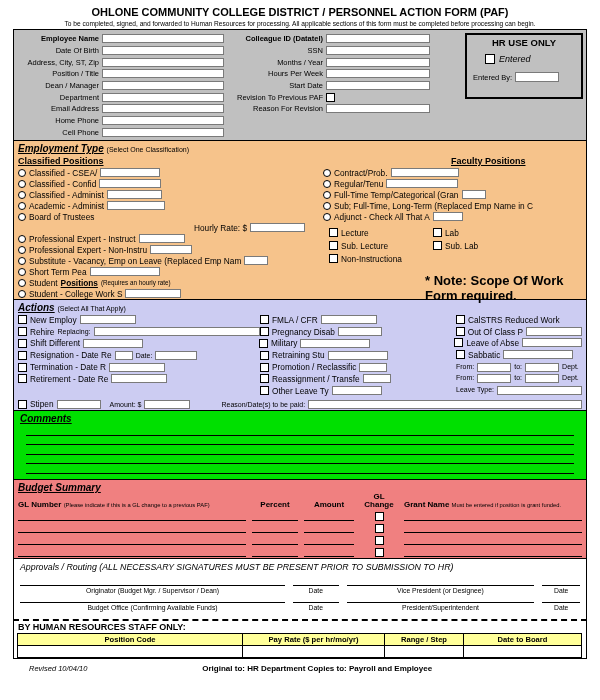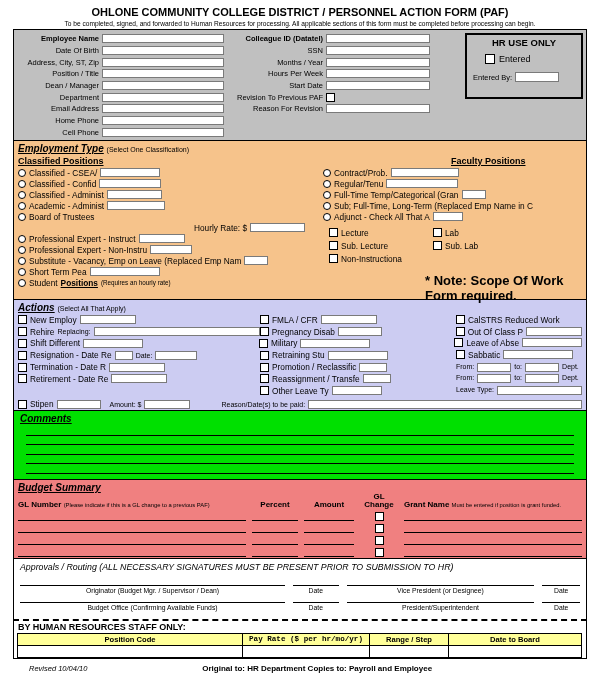--- a/index.html
+++ b/index.html
@@ -18,21 +18,21 @@
 
   
   .gray { background:#c0c0c0; display:flex; padding:3px 3px 2px 2px; height:112px; }
   .erow { display:flex; align-items:center; height:11.7px; }
   .elbl { font-size:7.5px; text-align:right; padding-right:3px; white-space:nowrap; }
   .ecol1 .elbl { width:86px; }
   .ecol2 .elbl { width:102px; }
   .bold { font-weight:bold; }
   .hrbox { width:118px; border:2px solid #000; background:#c0c0c0; margin-left:auto; height:66px; padding:2px 4px; }
   .hrbox .t { font-weight:bold; font-size:9.5px; text-align:center; }
-  .hrbox .ent { display:flex; align-items:center; gap:4px; margin:6px 0 0 14px; font-size:9px; }
+  .hrbox .ent { display:flex; align-items:center; gap:4px; margin:6px 0 0 14px; font-size:9px;font-style:italic; }
   .hrbox .entby { display:flex; align-items:center; gap:3px; margin:8px 0 0 2px; font-size:7.5px; }
 
   
   .peach { background:#f6c38b; padding:2px 4px; height:160px; }
   .sect { font-size:10px; height:13px; }
   .st { font-weight:bold; font-style:italic; text-decoration:underline; }
   .sn { font-size:7px; }
   .etcols { display:flex; }
   .etl { width:305px; }
   .etr { flex:1; }
@@ -79,21 +79,21 @@
   .sigrow { display:flex; gap:8px; margin-top:13px; }
   .sigrow.r2 { margin-top:8px; }
   .sigc { border-top:1px solid #000; text-align:center; font-size:6.8px; padding-top:1px; white-space:nowrap; }
 
   
   .hrs { background:#fff; border-top:2px dashed #000; padding:1px 0 0 0; height:40px; }
   .hrs .t { font-weight:bold; font-size:9px; padding-left:4px; height:11px; }
   .htab, .hempty { display:flex; margin:0 4px; }
   .hcell { background:#ffff99; border:1px solid #000; margin-left:-1px; font-weight:bold; font-size:7.6px; text-align:center; height:13px; padding-top:1px; }
   .hecell { background:#fff; border:1px solid #000; border-top:none; margin-left:-1px; height:12px; }
-  .hc1{width:226px;} .hc2{width:128px;font-family:Liberation Mono, monospace;} .hc3{width:80px;} .hc4{flex:1;}
+  .hc1{width:226px;} .hc2{width:143px;} .hc3{width:80px;} .hc4{flex:1;}
 
   
   .foot { display:flex; align-items:center; margin-top:5px; }
   .foot .rev { font-style:italic; font-size:7.5px; margin-left:16px; }
   .foot .dist { flex:1; text-align:center; font-weight:bold; font-size:8px; padding-right:40px; }
 </style>
 </head>
 <body>
 
 <div class="page">
@@ -234,20 +234,25 @@
         <div class="opt">
             <span class="radio"></span>
             <span class="olbl">Short Term Pea</span>
             <span class="ibox" style="width:70px"></span>
           </div>
         <div class="opt">
             <span class="radio"></span>
             <span class="olbl">Student</span>
             <span class="olbl bu">Positions</span>
             <span class="tiny">(Requires an hourly rate)</span>
+          </div>
+        <div class="opt">
+            <span class="radio"></span>
+            <span class="olbl">Student - College Work S</span>
+            <span class="ibox" style="width:56px"></span>
           </div>
       </div>
       <div class="etr">
         <div class="colhead" style="padding-left:128px"><span>Faculty Positions</span></div>
         <div class="opt">
             <span class="radio"></span>
             <span class="olbl">Contract/Prob.</span>
             <span class="ibox" style="width:68px"></span>
           </div>
         <div class="opt">

